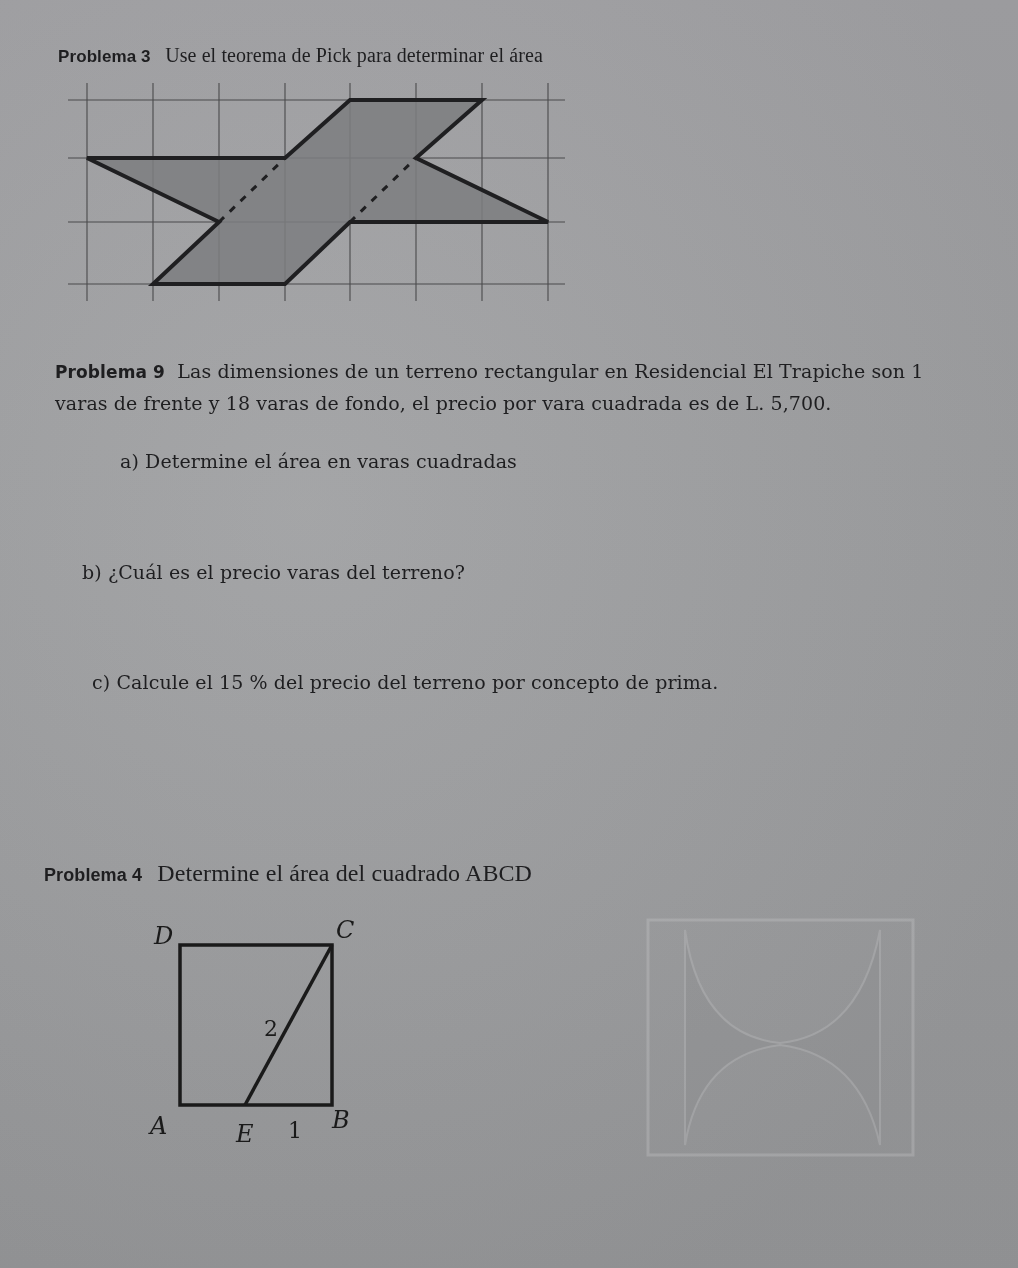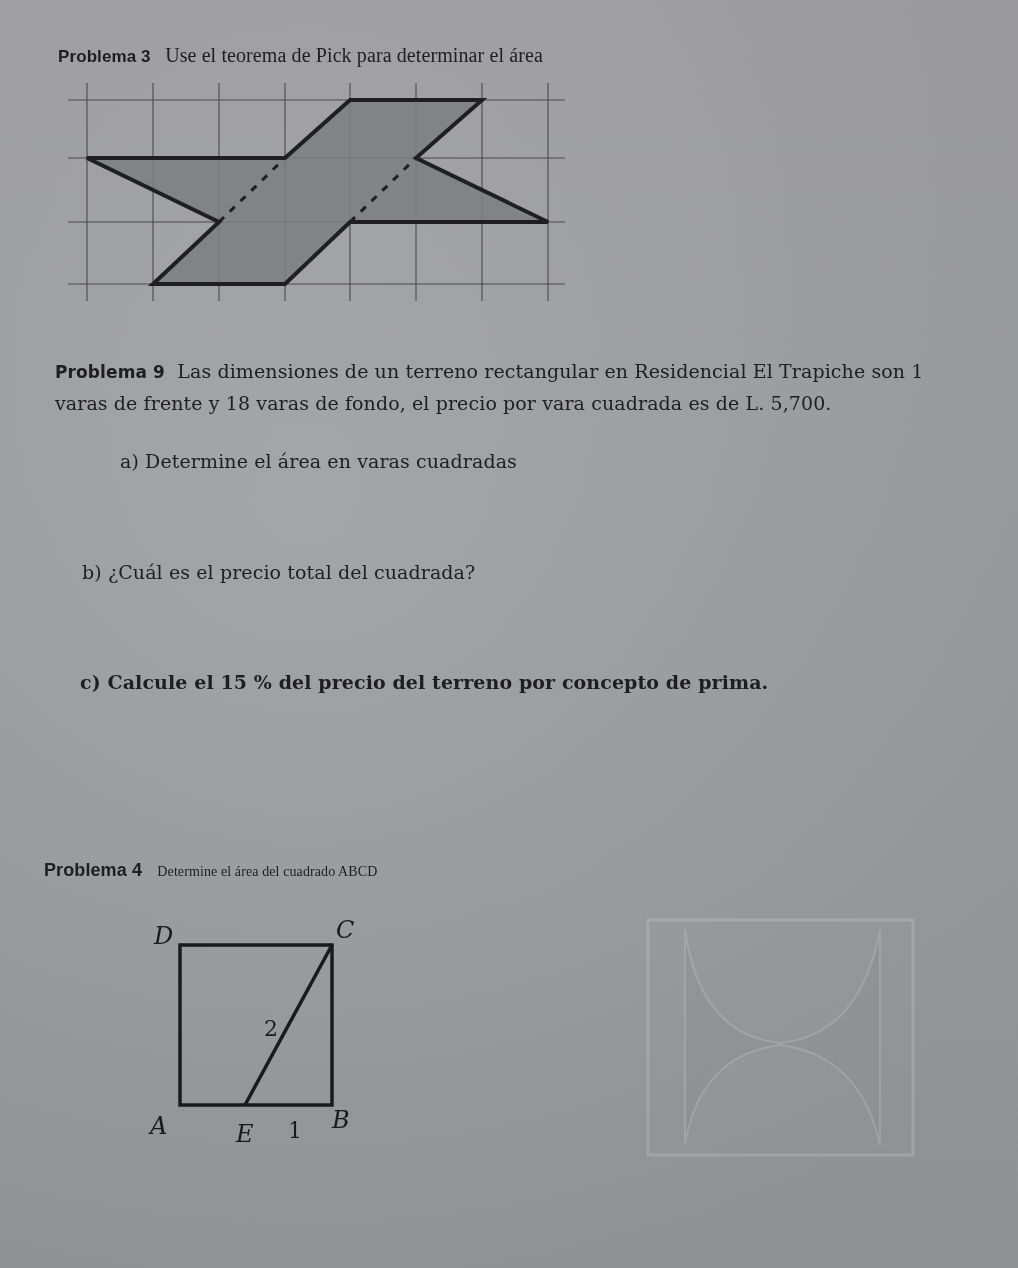--- a/index.html
+++ b/index.html
@@ -16,23 +16,23 @@
     }
     .text { position: absolute; white-space: nowrap; font-size: 19px; letter-spacing: 0.1px; }
     .heading-label { font-weight: bold; font-family: "DejaVu Sans", "Liberation Sans", sans-serif; font-size: 17px; }
     #p3-title { left: 58px; top: 2px; font-size: 17px; font-family: "Liberation Sans", "DejaVu Sans", sans-serif; font-weight: bold; margin-top: 42px; }
     #p3-title .rest { font-weight: normal; font-family: "Liberation Serif", serif; font-size: 20px; }
     #pick-figure { position: absolute; left: 60px; top: 75px; }
     #p4-line1 { left: 55px; top: 360px; }
     #p4-line2 { left: 55px; top: 392px; }
     #p4-a { left: 82px; top: 450px; margin-left: 38px; }
     #p4-b { left: 82px; top: 561px; }
-    #p4-c { left: 80px; top: 671px; font-weight: bold; }
+    #p4-c { left: 92px; top: 671px; }
     #p5-title { left: 44px; top: 860px; font-family: "Liberation Sans", "DejaVu Sans", sans-serif; font-size: 18px; font-weight: bold; }
-    #p5-title .rest { font-weight: normal; font-family: "Liberation Serif", serif; font-size: 14px; }
+    #p5-title .rest { font-weight: normal; font-family: "Liberation Serif", serif; font-size: 24px; }
     #square-figure { position: absolute; left: 140px; top: 910px; }
     #faded-figure { position: absolute; left: 640px; top: 915px; opacity: 0.28; }
     .fig-label { font-family: "DejaVu Serif", "Liberation Serif", serif; font-style: italic; font-size: 24px; fill: #1a1a1a; }
     .fig-num { font-family: "DejaVu Serif", "Liberation Serif", serif; font-size: 22px; fill: #1a1a1a; }
   </style>
 </head>
 <body>
 
 <div class="paper-shade"></div>
 
@@ -64,21 +64,21 @@
   </g>
 </svg>
 
 <div id="p4-line1" class="text">
   <span class="heading-label">Problema 9</span>&nbsp;
   <span>Las dimensiones de un terreno rectangular en Residencial El Trapiche son 1</span>
 </div>
 <div id="p4-line2" class="text">varas de frente y 18 varas de fondo, el precio por vara cuadrada es de L. 5,700.</div>
 
 <div id="p4-a" class="text">a) Determine el área en varas cuadradas</div>
-<div id="p4-b" class="text">b) ¿Cuál es el precio total del cuadrada?</div>
+<div id="p4-b" class="text">b) ¿Cuál es el precio varas del terreno?</div>
 <div id="p4-c" class="text">c) Calcule el 15 % del precio del terreno por concepto de prima.</div>
 
 <div id="p5-title" class="text">
   <span>Problema 4</span>&nbsp;&nbsp;
   <span class="rest">Determine el área del cuadrado ABCD</span>
 </div>
 
 <svg id="square-figure" width="240" height="245" viewBox="0 0 240 245">
   <rect x="40" y="35" width="152" height="160" fill="none" stroke="#1a1a1a" stroke-width="3.5"></rect>
   <line x1="105" y1="195" x2="192" y2="35" stroke="#1a1a1a" stroke-width="3.5"></line>

